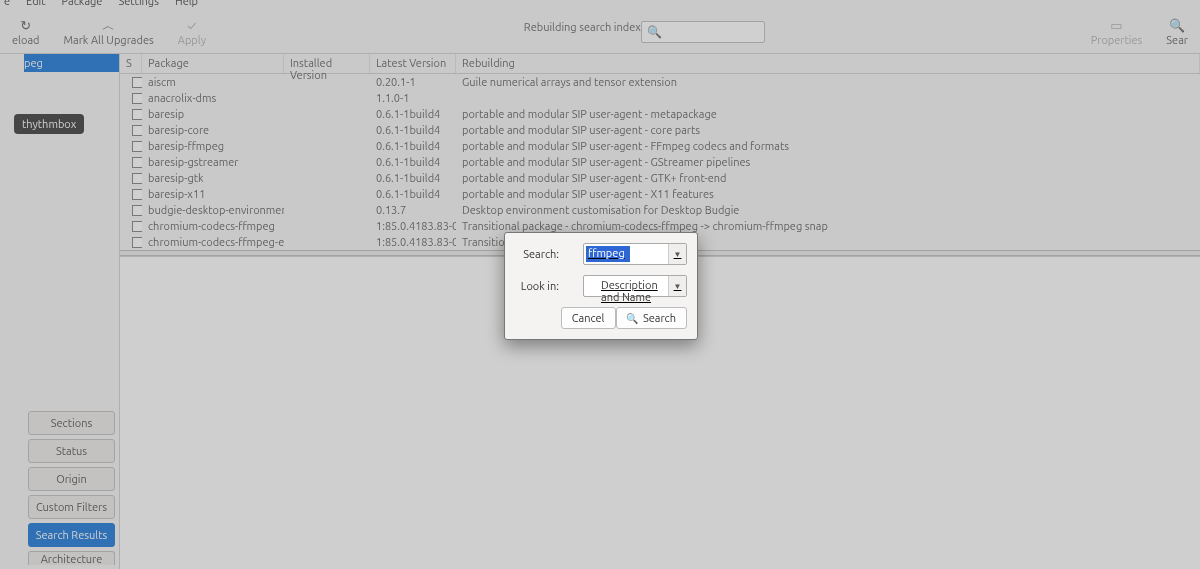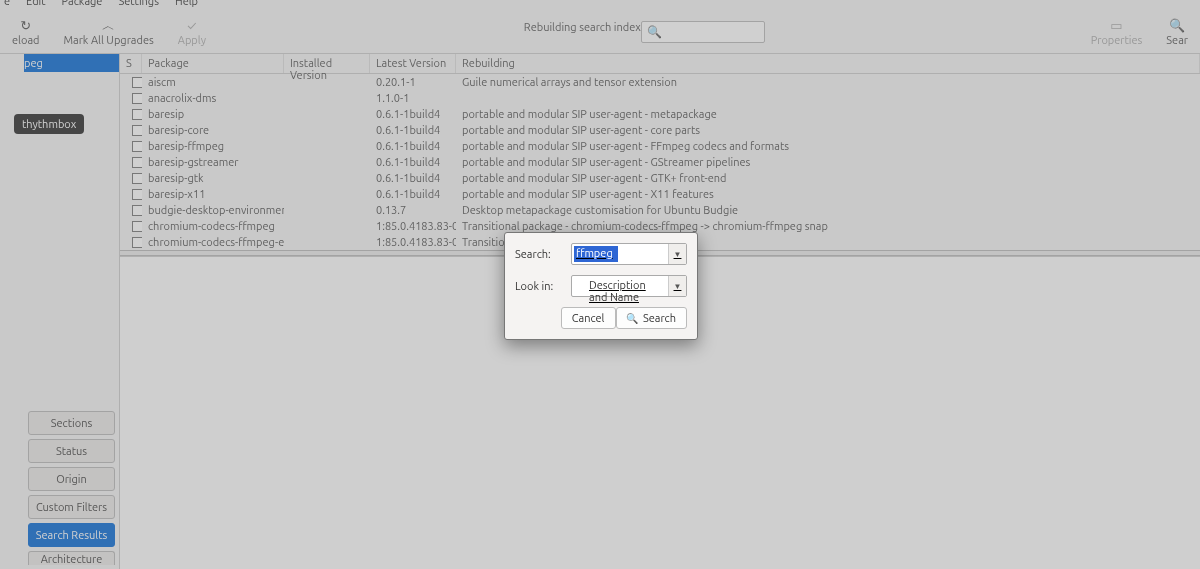--- a/index.html
+++ b/index.html
@@ -163,21 +163,21 @@
 }
 .dlg-close {
   position: absolute; right: 3px; top: 2px;
   width: 12px; height: 12px; border-radius: 50%;
   background: #d7d7d7; color: #555;
   font-size: 9px; line-height: 12px; text-align: center;
   cursor: pointer;
 }
 .dlg-body { padding: 10px; }
 .dlg-row { display: flex; align-items: center; margin-bottom: 10px; }
-.dlg-label { width: 44px; text-align: left; margin-right: 12px; color: #333; }
+.dlg-label { width: 44px; text-align: right; margin-right: 24px; color: #333; }
 .combo {
   flex: 1; display: flex;
   border: 1px solid #aaa; border-radius: 2px;
   background: #fff;
   height: 22px;
   text-decoration: underline;
 }
 .selected-text {
   flex:1; padding: 3px 4px; font-size: 11px;
   background: linear-gradient(#2e66d4,#2e66d4);
@@ -347,21 +347,21 @@
             <div class="td col-lat">0.6.1-1build4</div>
             <div class="td col-desc">portable and modular SIP user-agent - X11 features</div>
           </div>
           <div class="tr">
             <div class="td col-s">
               <div class="chk"></div>
             </div>
             <div class="td col-pkg">budgie-desktop-environment</div>
             <div class="td col-inst"></div>
             <div class="td col-lat">0.13.7</div>
-            <div class="td col-desc">Desktop metapackage customisation for Ubuntu Budgie</div>
+            <div class="td col-desc">Desktop environment customisation for Desktop Budgie</div>
           </div>
           <div class="tr">
             <div class="td col-s">
               <div class="chk"></div>
             </div>
             <div class="td col-pkg">chromium-codecs-ffmpeg</div>
             <div class="td col-inst"></div>
             <div class="td col-lat">1:85.0.4183.83-0ub</div>
             <div class="td col-desc">Transitional package - chromium-codecs-ffmpeg -&gt; chromium-ffmpeg snap</div>
           </div>

